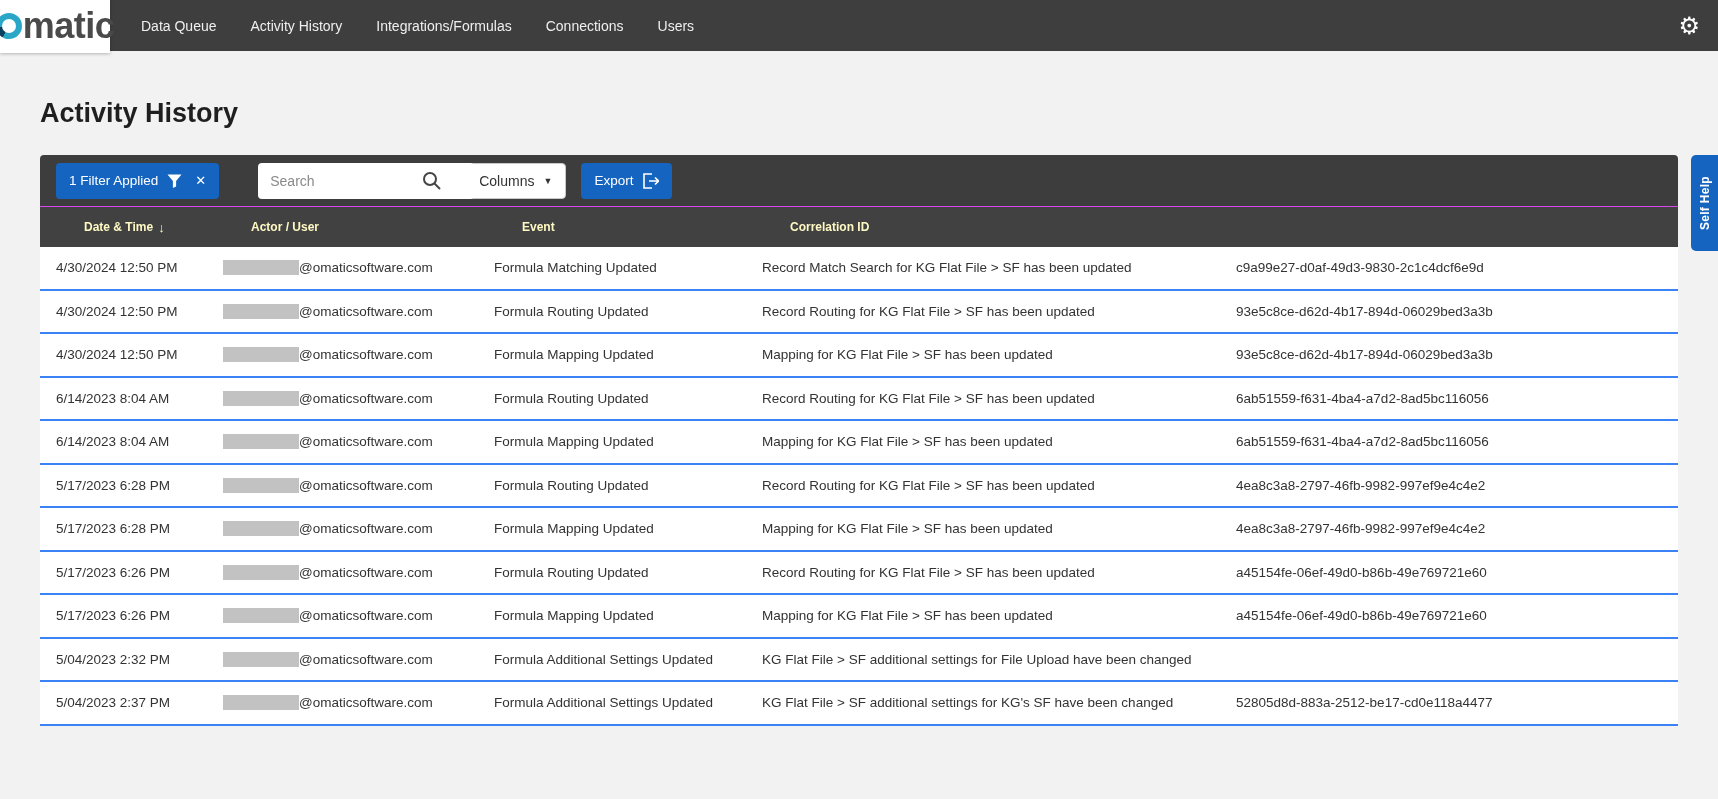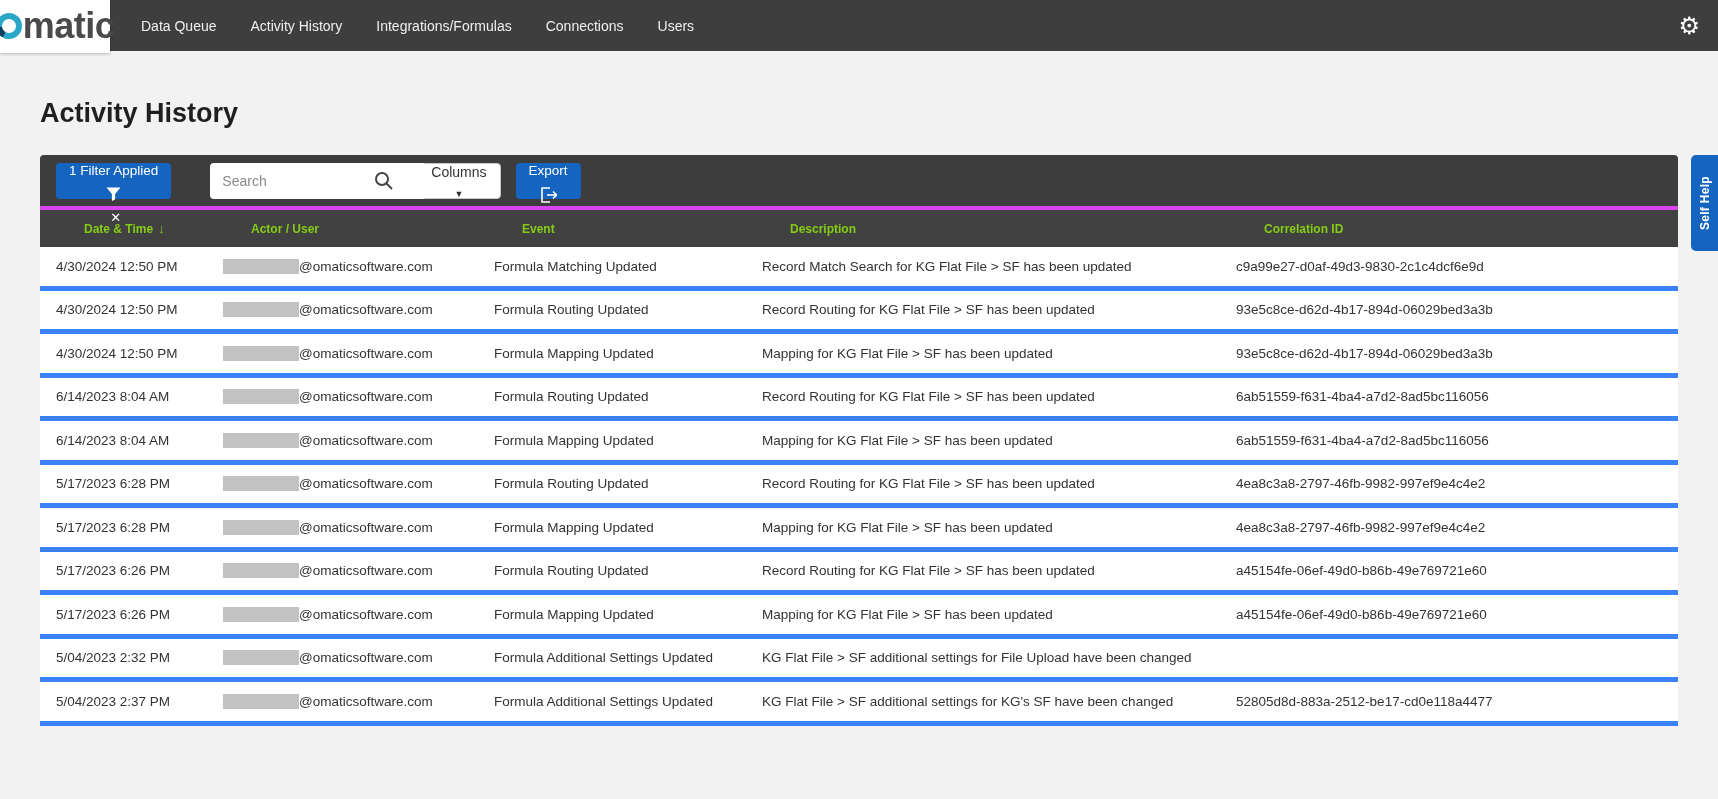--- a/index.html
+++ b/index.html
@@ -88,21 +88,20 @@
     height: 36px;
     border: none;
     border-radius: 4px;
     display: inline-flex;
     align-items: center;
     gap: 9px;
     padding: 0 13px;
     font-family: "Liberation Sans", sans-serif;
     font-size: 13.5px;
     cursor: pointer;
-    flex-direction: column;
   }
   .btn-blue { background: #1565c0; color: #ffffff; }
   .btn-white { background: #ffffff; color: #333; border: 1px solid #c9c9c9; font-size: 14px; }
   .filter-x { font-size: 13px; margin-left: 4px; cursor: pointer; }
   .search-wrap {
     position: relative;
     width: 216px;
     height: 36px;
   }
   .search-wrap input {
@@ -129,33 +128,33 @@
   
   .grid-row {
     display: grid;
     grid-template-columns: 167px 271px 268px 474px 1fr;
     align-items: center;
     padding: 0 16px;
   }
   .table-head {
     background: #414141;
     height: 41px;
-    color: #84cc16;
+    color: #fef9c3;
     font-size: 12px;
     font-weight: 700;
-    border-top: 4px solid #d946ef;
+    border-top: 1px solid #d946ef;
     padding-left: 44px;
   }
   .table-head .th { cursor: pointer; display: flex; align-items: center; gap: 5px; }
   .sort-arrow { font-size: 13px; font-weight: 400; }
   .table-body { background: #ffffff; }
   .row {
     background: #ffffff;
     height: 43.5px;
-    border-bottom: 5px solid #3b82f6;
+    border-bottom: 2px solid #3b82f6;
     font-size: 13.5px;
     color: #333;
   }
   .actor-cell { display: flex; align-items: center; }
   .redacted {
     width: 76px; height: 15px;
     background: #c2c2c2;
     flex: none;
   }
   .cell { overflow: hidden; white-space: nowrap; text-overflow: ellipsis; padding-right: 12px; }
@@ -252,23 +251,20 @@
       <span>Date &amp; Time</span>
       <span class="sort-arrow">↓</span>
     </div>
     <div class="th">
       <span>Actor / User</span>
     </div>
     <div class="th">
       <span>Event</span>
     </div>
     <div class="th">
-      <span>Description</span>
-    </div>
-    <div class="th">
       <span>Correlation ID</span>
     </div>
   </div>
 
   <div class="table-body">
   <div class="grid-row row">
     <div class="cell">4/30/2024 12:50 PM</div>
     <div class="cell actor-cell">
       <span class="redacted"></span>
       <span>@omaticsoftware.com</span>

